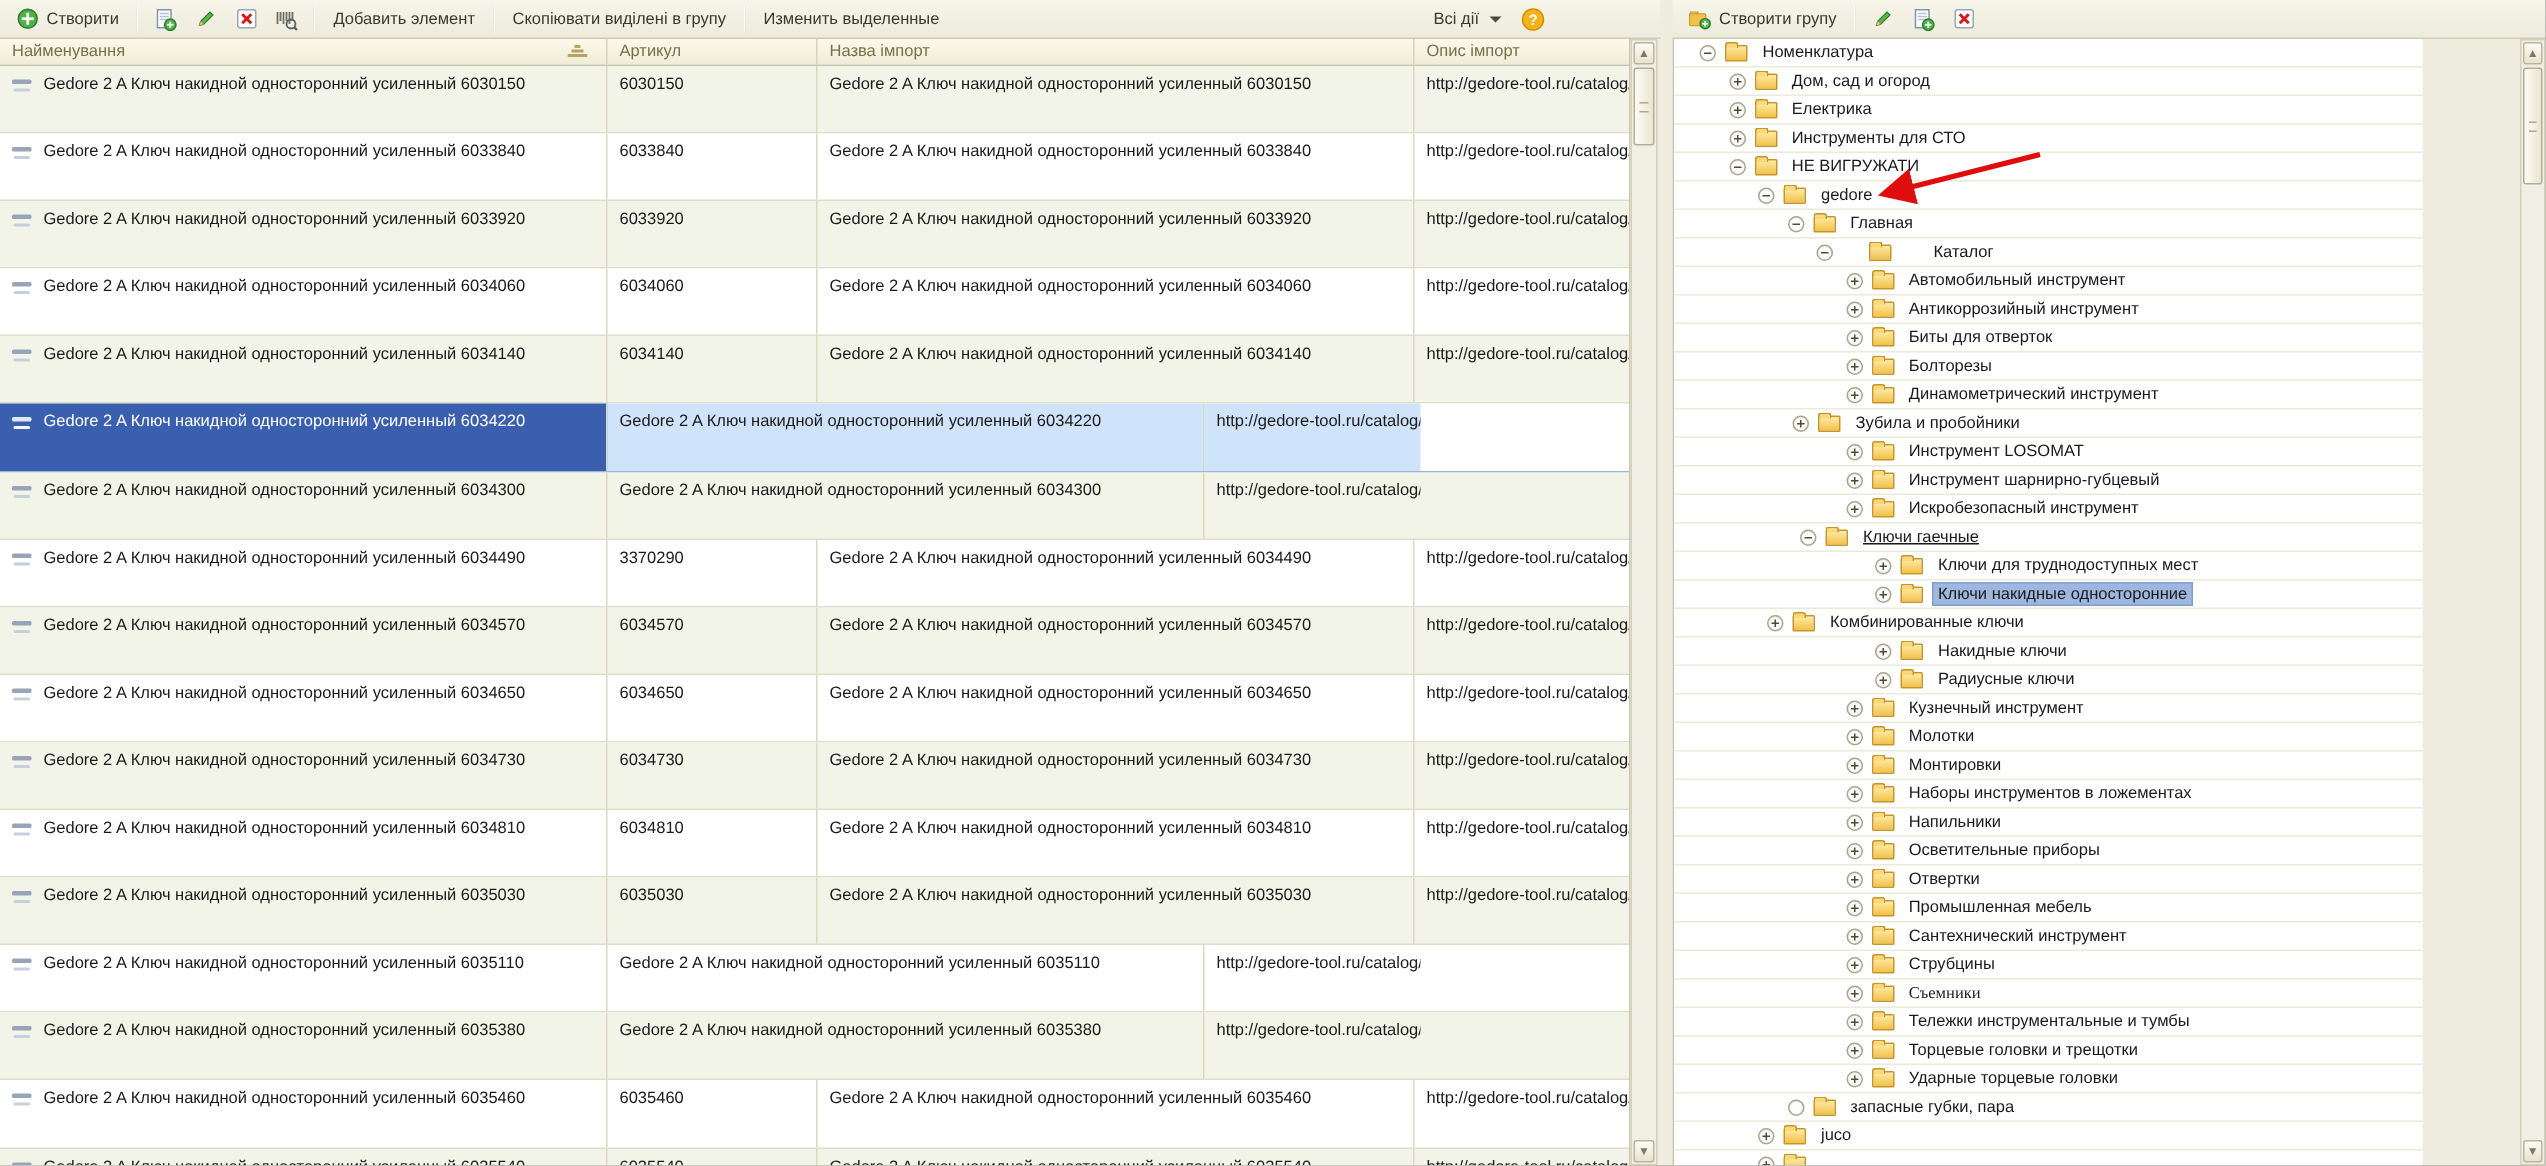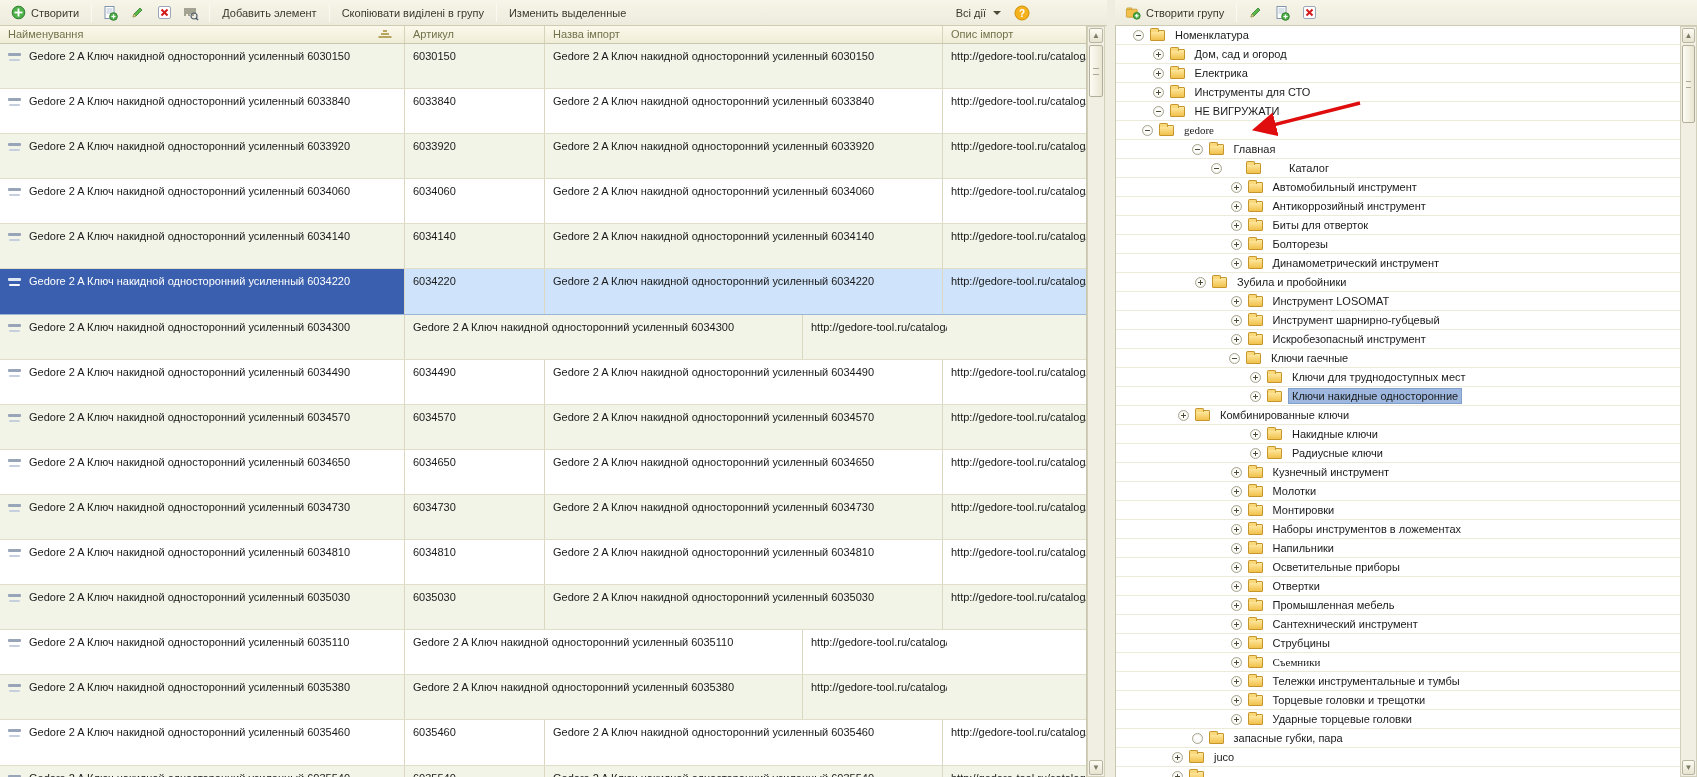--- a/index.html
+++ b/index.html
@@ -58,21 +58,21 @@
   .vscroll.left { left: 1087px; } .vscroll.right { left: 1680px; width: 17px; }
   .sc-btn { position:absolute; left:1px; right:1px; height:15px; background:linear-gradient(#fdfcf4,#e6e3d0);
     border:1px solid #b9b6a0; border-radius:2px; display:flex; align-items:center; justify-content:center;
     color:#7d7b64; font-size:8px; }
   .sc-btn.up { top:1px; } .sc-btn.down { bottom:1px; }
   .sc-thumb { position:absolute; left:1px; right:1px; top:18px; height:52px;
     background:linear-gradient(90deg,#fdfcf4,#e8e5d2); border:1px solid #b2af99; border-radius:2px; }
   .sc-thumb::after { content:""; position:absolute; left:3px; right:3px; top:50%; height:5px; margin-top:-3px;
     border-top:1px solid #aaa793; border-bottom:1px solid #aaa793; }
   
-  .tree { position: absolute; top: 26px; left: 1115px; width: 565px; height: 751px;
+  .tree { position: absolute; top: 26px; left: 1115px; width: 500px; height: 751px;
     background: #fff; border-left: 1px solid #c9c6ae; overflow: hidden; }
   .tree-row { display: flex; align-items: center; height: 19px; border-bottom: 1px solid #ecead9; white-space: nowrap; }
   .toggle { position: relative; width: 11px; height: 11px; flex: none;
     border: 1px solid #a8a590; border-radius: 50%; background: radial-gradient(#ffffff 40%, #e9e7d6); }
   .toggle.minus::before, .toggle.plus::before { content:""; position:absolute; left:2px; top:4px; width:5px; height:1px; background:#4c4c38; }
   .toggle.plus::after { content:""; position:absolute; left:4px; top:2px; width:1px; height:5px; background:#4c4c38; }
   .folder { position: relative; width: 15px; height: 11px; flex: none; margin-left: 6px;
     background: linear-gradient(#ffeaa4, #f1c14b); border: 1px solid #c6962a; border-radius: 1px; }
   .folder::before { content:""; position:absolute; top:-3px; left:-1px; width:7px; height:3px;
     background:#f9d97c; border:1px solid #c6962a; border-bottom:none; border-radius:2px 2px 0 0; }
@@ -304,23 +304,20 @@
     <div class="cell c4 c-desc">
       <span class="txt">http://gedore-tool.ru/catalog/d...</span>
     </div>
   </div>
 
   <div class="trow sel">
     <div class="cell c1 c-name">
       <span class="item-icon"></span>
       <span class="txt">Gedore 2 A Ключ накидной односторонний усиленный 6034220</span>
     </div>
-    <div class="cell c2 c-art">
-      <span class="txt">6034220</span>
-    </div>
     <div class="cell c3 c-imp">
       <span class="txt">Gedore 2 A Ключ накидной односторонний усиленный 6034220</span>
     </div>
     <div class="cell c4 c-desc">
       <span class="txt">http://gedore-tool.ru/catalog/d...</span>
     </div>
   </div>
 
   <div class="trow alt">
     <div class="cell c1 c-name">
@@ -334,21 +331,21 @@
       <span class="txt">http://gedore-tool.ru/catalog/d...</span>
     </div>
   </div>
 
   <div class="trow">
     <div class="cell c1 c-name">
       <span class="item-icon"></span>
       <span class="txt">Gedore 2 A Ключ накидной односторонний усиленный 6034490</span>
     </div>
     <div class="cell c2 c-art">
-      <span class="txt">6034490</span>
+      <span class="txt">3370290</span>
     </div>
     <div class="cell c3 c-imp">
       <span class="txt">Gedore 2 A Ключ накидной односторонний усиленный 6034490</span>
     </div>
     <div class="cell c4 c-desc">
       <span class="txt">http://gedore-tool.ru/catalog/d...</span>
     </div>
   </div>
 
   <div class="trow alt">
@@ -522,21 +519,21 @@
     <span class="folder"></span>
     <span class="tlabel">Инструменты для СТО</span>
   </div>
 
   <div class="tree-row" style="padding-left: 36.5px;">
     <span class="toggle minus"></span>
     <span class="folder"></span>
     <span class="tlabel">НЕ ВИГРУЖАТИ</span>
   </div>
 
-  <div class="tree-row" style="padding-left: 26px; font-family: Liberation Serif, serif;">
+  <div class="tree-row" style="padding-left: 56px;">
     <span class="toggle minus"></span>
     <span class="folder"></span>
     <span class="tlabel">gedore</span>
   </div>
 
   <div class="tree-row" style="padding-left: 75.5px;">
     <span class="toggle minus"></span>
     <span class="folder"></span>
     <span class="tlabel">Главная</span>
   </div>
@@ -594,21 +591,21 @@
     <span class="folder"></span>
     <span class="tlabel">Инструмент шарнирно-губцевый</span>
   </div>
 
   <div class="tree-row" style="padding-left: 114.5px;">
     <span class="toggle plus"></span>
     <span class="folder"></span>
     <span class="tlabel">Искробезопасный инструмент</span>
   </div>
 
-  <div class="tree-row" style="padding-left: 113px;">
+  <div class="tree-row" style="padding-left: 84px; text-decoration: underline;">
     <span class="toggle minus"></span>
     <span class="folder"></span>
     <span class="tlabel">Ключи гаечные</span>
   </div>
 
   <div class="tree-row" style="padding-left: 134px;">
     <span class="toggle plus"></span>
     <span class="folder"></span>
     <span class="tlabel">Ключи для труднодоступных мест</span>
   </div>

